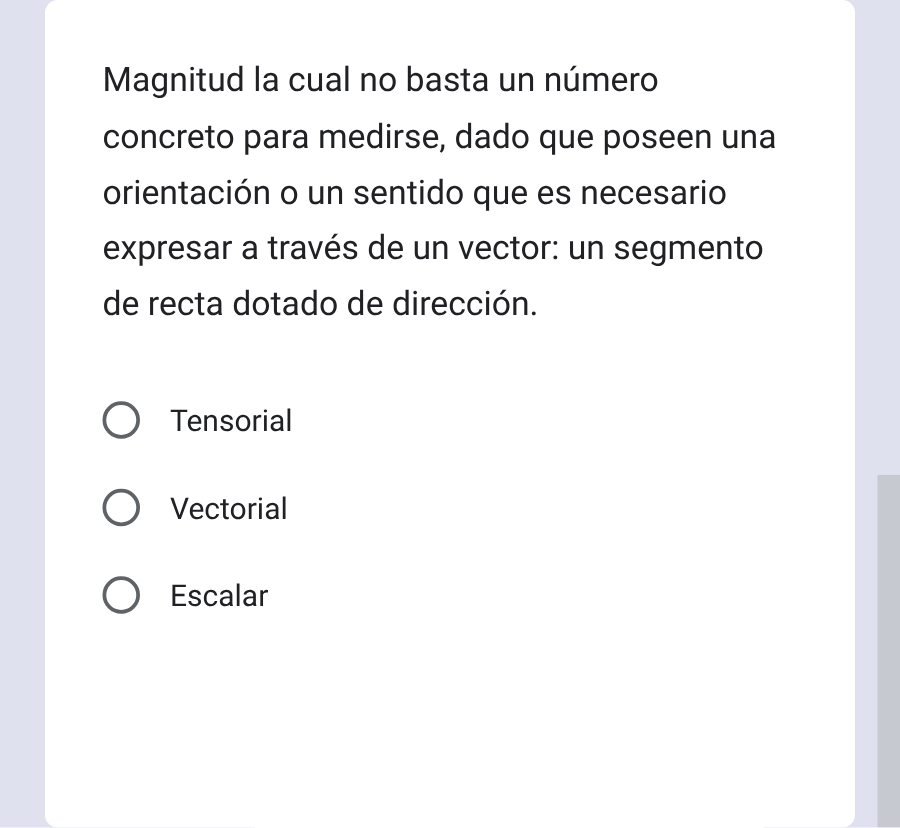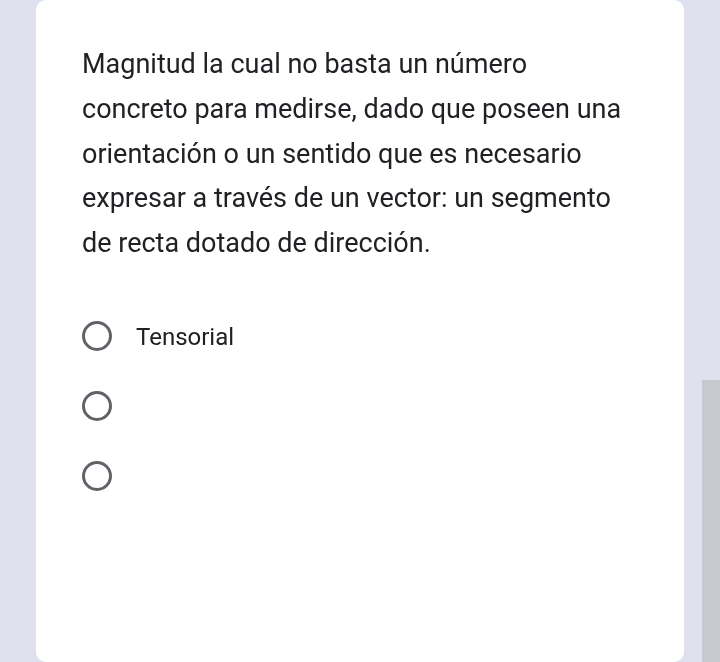--- a/index.html
+++ b/index.html
@@ -66,20 +66,22 @@
 
 <div class="card">
   <div class="question-text">Magnitud la cual no basta un número concreto para medirse, dado que poseen una orientación o un sentido que es necesario expresar a través de un vector: un segmento de recta dotado de dirección.</div>
   <div class="options">
     <div class="option">
       <div class="radio"></div>
       <div class="option-label">Tensorial</div>
     </div>
     <div class="option">
       <div class="radio"></div>
+      <div class="option-label">Vectorial</div>
     </div>
     <div class="option">
       <div class="radio"></div>
+      <div class="option-label">Escalar</div>
     </div>
   </div>
 </div>
 
 <div class="scrollbar-track"></div>
 
 </body></html>

